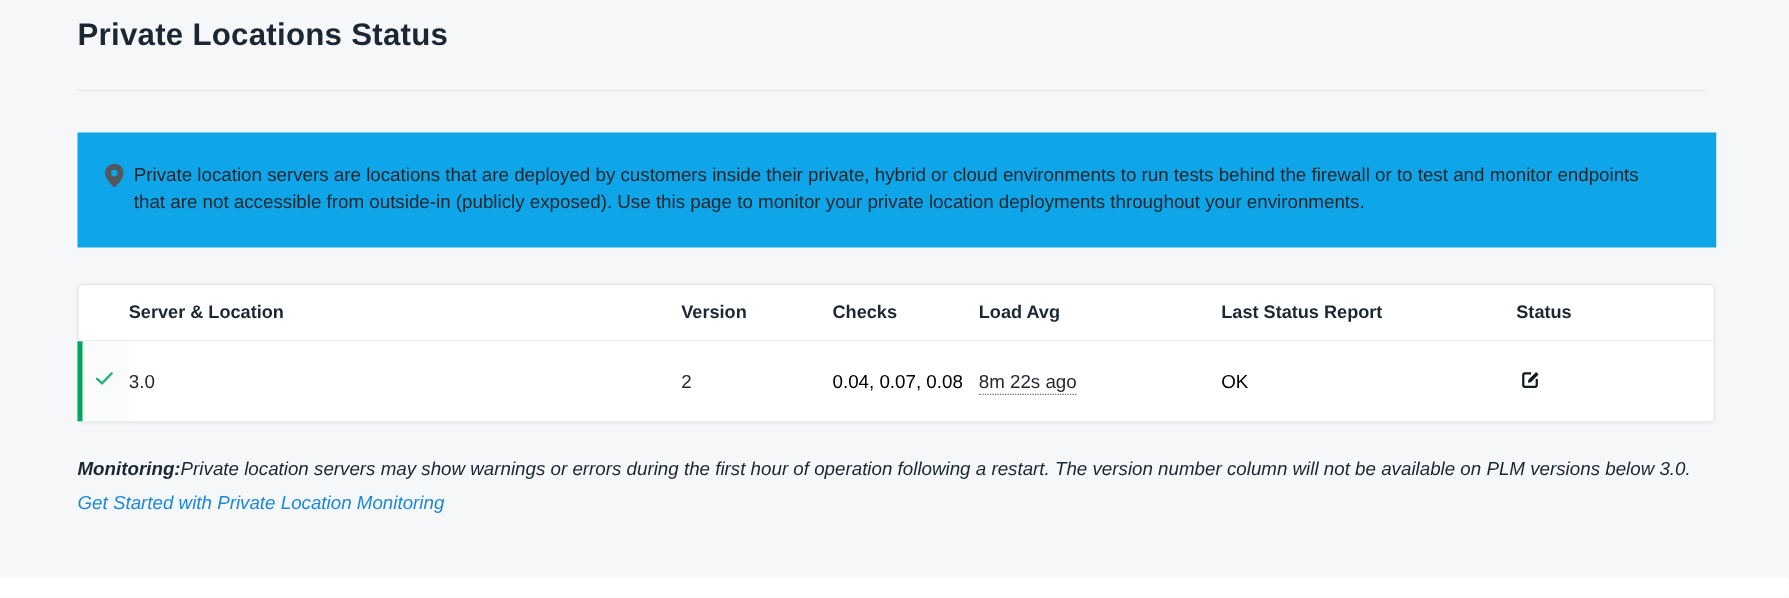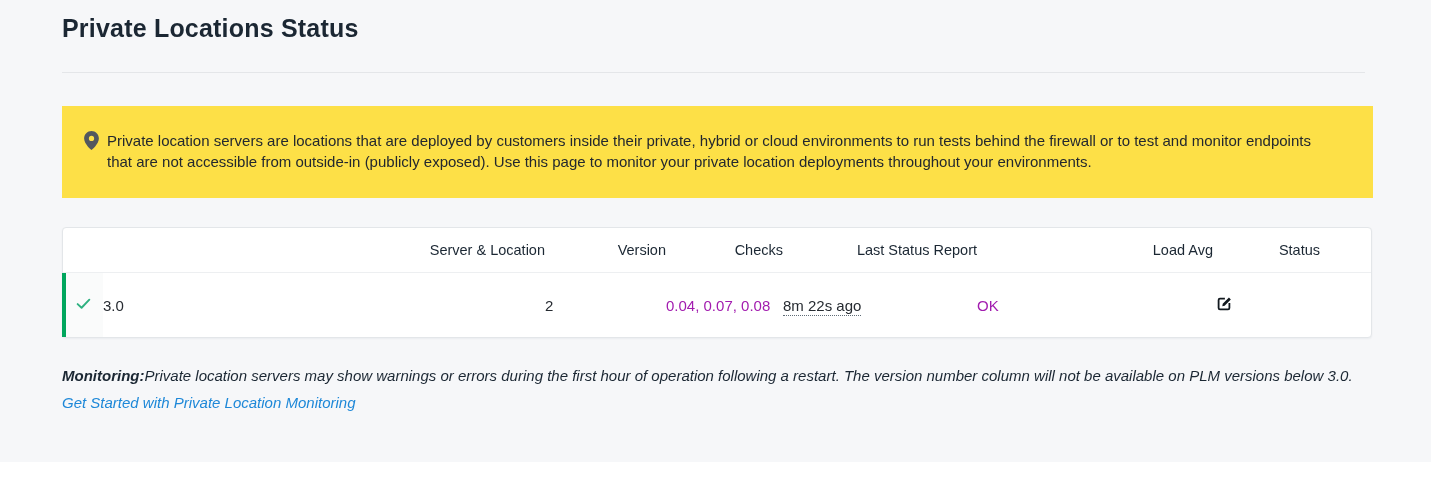--- a/index.html
+++ b/index.html
@@ -22,21 +22,21 @@
   .divider {
     margin-top: 29px;
     border-top: 1px solid #e4e6e9;
     width: 1303px;
   }
 
   .info-banner {
     margin-top: 33px;
     width: 1311px;
     min-height: 92px;
-    background: #fde047;
+    background: #0ea5e9;
     display: flex;
     align-items: flex-start;
     padding: 24px 55px 22px 22px;
   }
   .info-banner .pin { flex: 0 0 auto; margin-right: 8px; margin-top: 1px; }
   .info-banner p {
     font-size: 15px;
     line-height: 21px;
     color: #23282e;
     max-width: 1270px;
@@ -52,23 +52,22 @@
     position: relative;
   }
   .tgrid {
     display: grid;
     grid-template-columns: 40px 442px 121px 117px 194px 236px 107px 1fr;
     align-items: center;
   }
   .thead { height: 44px; }
   .thead .cell {
     font-size: 14.5px;
-    font-weight: 400;
-    color: #1b2733;
-    text-align: right;
+    font-weight: 700;
+    color: #1b2733;
   }
   .trow {
     height: 65px;
     border-top: 1px solid #edeff1;
     position: relative;
   }
   .green-bar {
     position: absolute;
     left: -1px; top: 0; bottom: 0;
     width: 4px;
@@ -85,21 +84,21 @@
   .name-cell .loc-name {
     font-size: 15px;
     font-weight: 700;
     color: #1b2733;
     margin-bottom: 4px;
   }
   .name-cell .loc-slug {
     font-size: 13.5px;
     color: #9aa1a8;
   }
-  .green-text { color: #a21caf; }
+  .green-text { color: #000000; }
   .dotted-underline {
     border-bottom: 1px dotted #5f6b76;
     padding-bottom: 1px;
     cursor: help;
   }
   .edit-button {
     background: none;
     border: none;
     cursor: pointer;
     padding: 2px;
@@ -147,22 +146,22 @@
     <p>Private location servers are locations that are deployed by customers inside their private, hybrid or cloud environments to run tests behind the firewall or to test and monitor endpoints that are not accessible from outside-in (publicly exposed). Use this page to monitor your private location deployments throughout your environments.</p>
   </div>
 
   <div class="table-card">
 
     <div class="tgrid thead">
       <div class="cell"></div>
       <div class="cell">Server &amp; Location</div>
       <div class="cell">Version</div>
       <div class="cell">Checks</div>
+      <div class="cell">Load Avg</div>
       <div class="cell">Last Status Report</div>
-      <div class="cell">Load Avg</div>
       <div class="cell">Status</div>
       <div class="cell"></div>
     </div>
 
     <div class="tgrid trow">
       <div class="green-bar"></div>
       <div class="check-cell">
         <span>
           <svg viewBox="0 0 16 16" width="17" height="17" aria-hidden="true">
             <path d="M2.5 8.6 L6.2 12 L13.5 4.4" stroke="#2eb180" stroke-width="1.8" fill="none" stroke-linecap="round" stroke-linejoin="round"></path>

